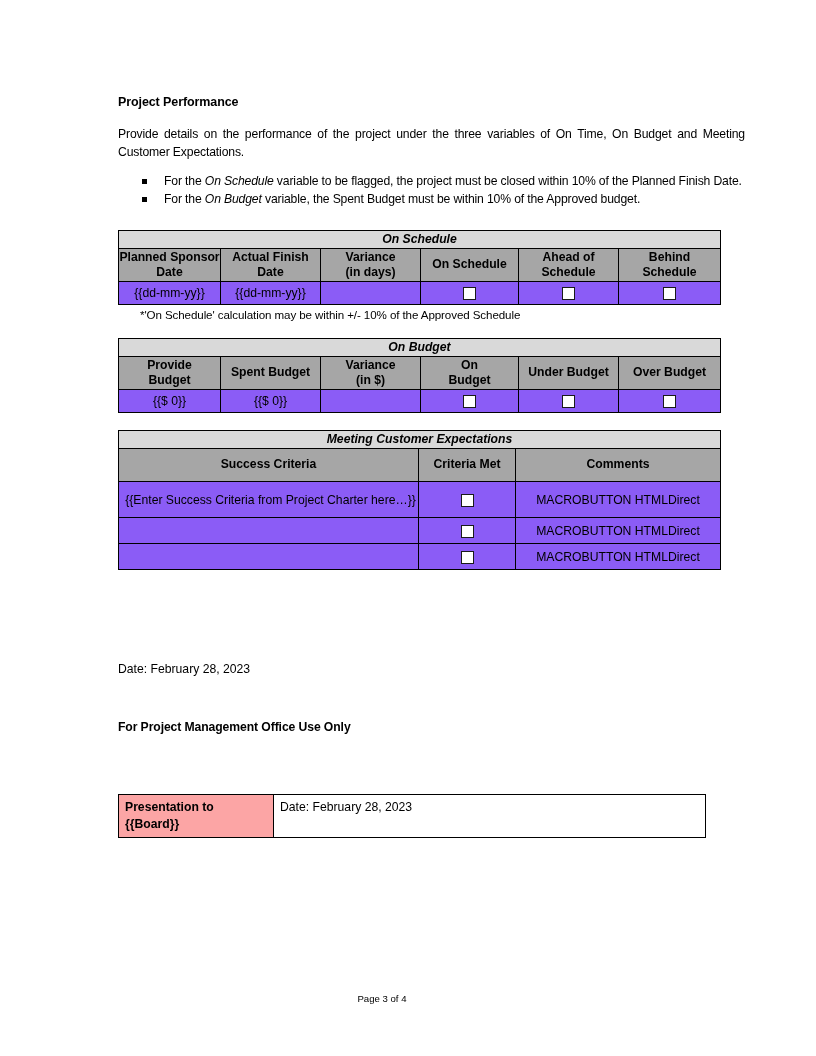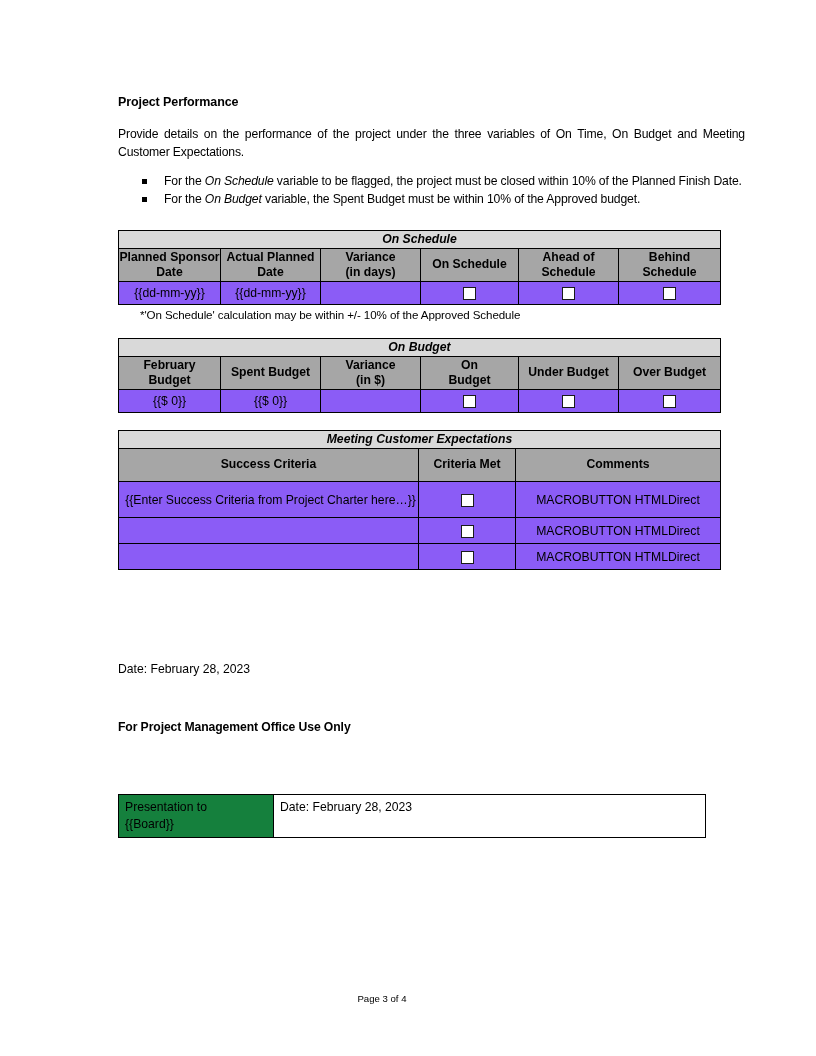--- a/index.html
+++ b/index.html
@@ -148,22 +148,22 @@
   }
   table.pmo-table td {
     border: 1px solid #000;
     vertical-align: top;
     font-size: 12.2px;
     line-height: 17px;
     padding: 4px 6px;
     height: 32px;
   }
   td.pmo-label {
-    background: #15803d;
-    font-weight: normal;
+    background: #fca5a5;
+    font-weight: bold;
     width: 155px;
   }
   td.pmo-value {
     background: #ffffff;
   }
 
   .footer {
     position: absolute;
     left: 0;
     top: 993px;
@@ -207,21 +207,21 @@
       <tbody>
           <tr class="title-row">
         <td colspan="6">On Schedule</td>
       </tr>
       <tr class="head-row">
         <td>
           <span>Planned Sponsor</span><br>
           <span>Date</span>
         </td>
         <td>
-          <span>Actual Planned</span><br>
+          <span>Actual Finish</span><br>
           <span>Date</span>
         </td>
         <td>
           <span>Variance</span><br>
           <span>(in days)</span>
         </td>
         <td>
           <span>On Schedule</span>
         </td>
         <td>
@@ -255,21 +255,21 @@
         <col style="width:98px">
           <col style="width:100px">
           <col style="width:102px">
       </colgroup>
       <tbody>
           <tr class="title-row">
         <td colspan="6">On Budget</td>
       </tr>
       <tr class="head-row">
         <td>
-          <span>February</span><br>
+          <span>Provide</span><br>
           <span>Budget</span>
         </td>
         <td>
           <span>Spent Budget</span>
         </td>
         <td>
           <span>Variance</span><br>
           <span>(in $)</span>
         </td>
         <td>

